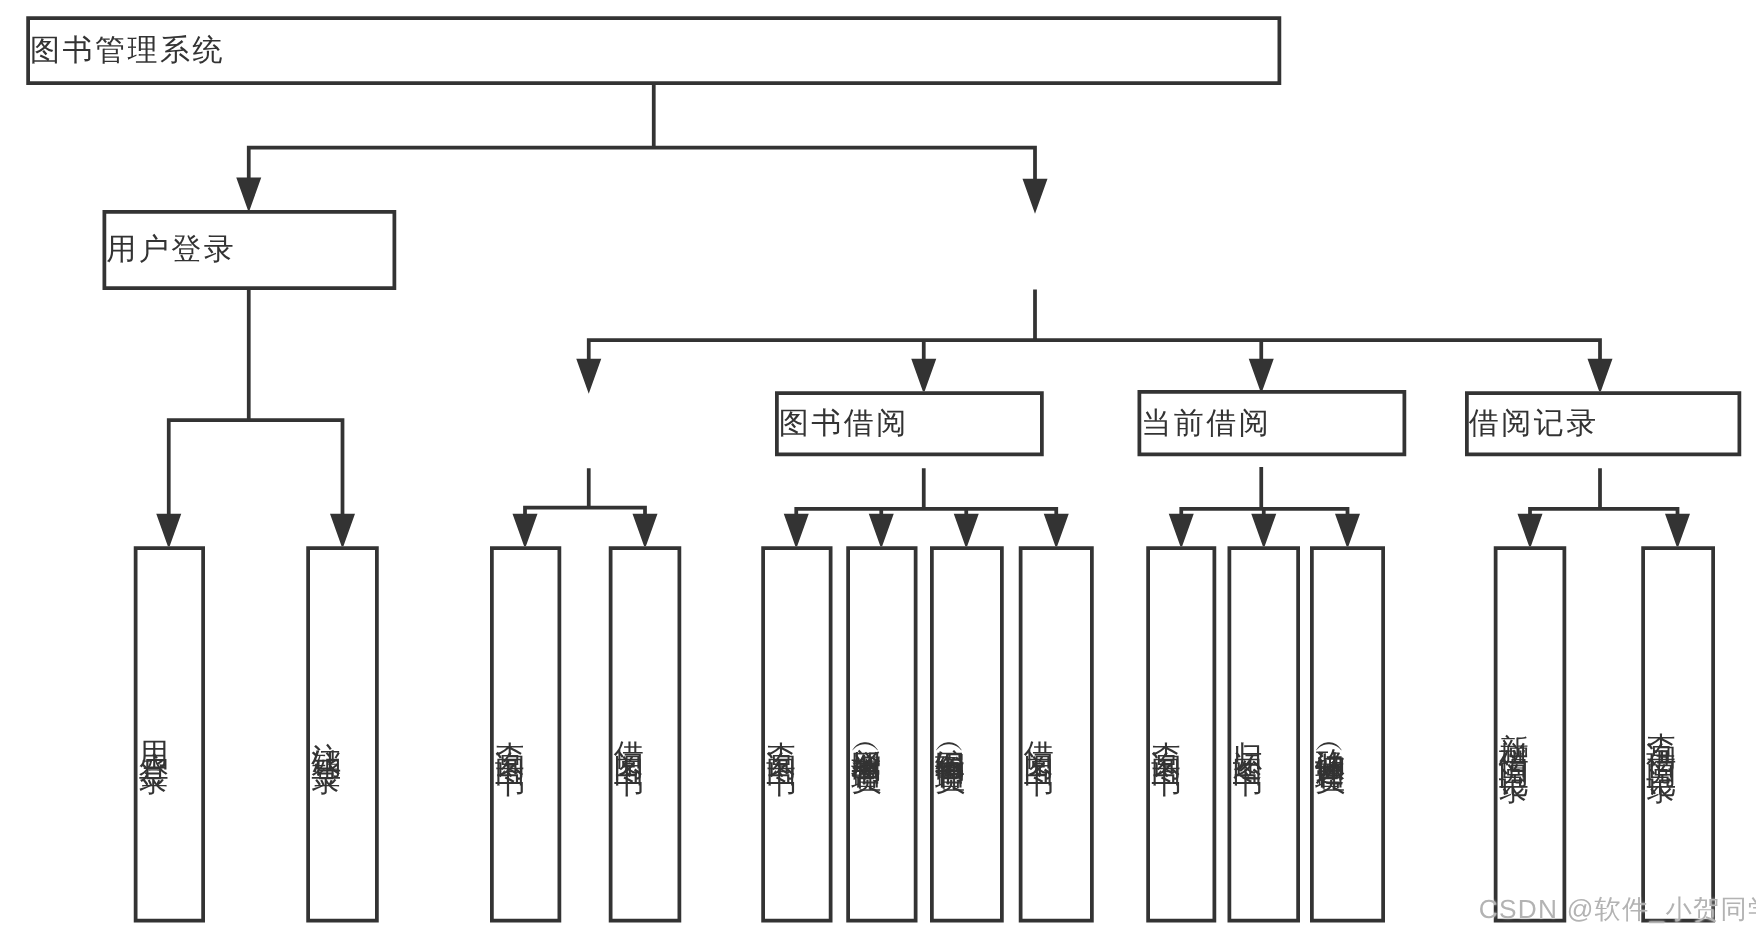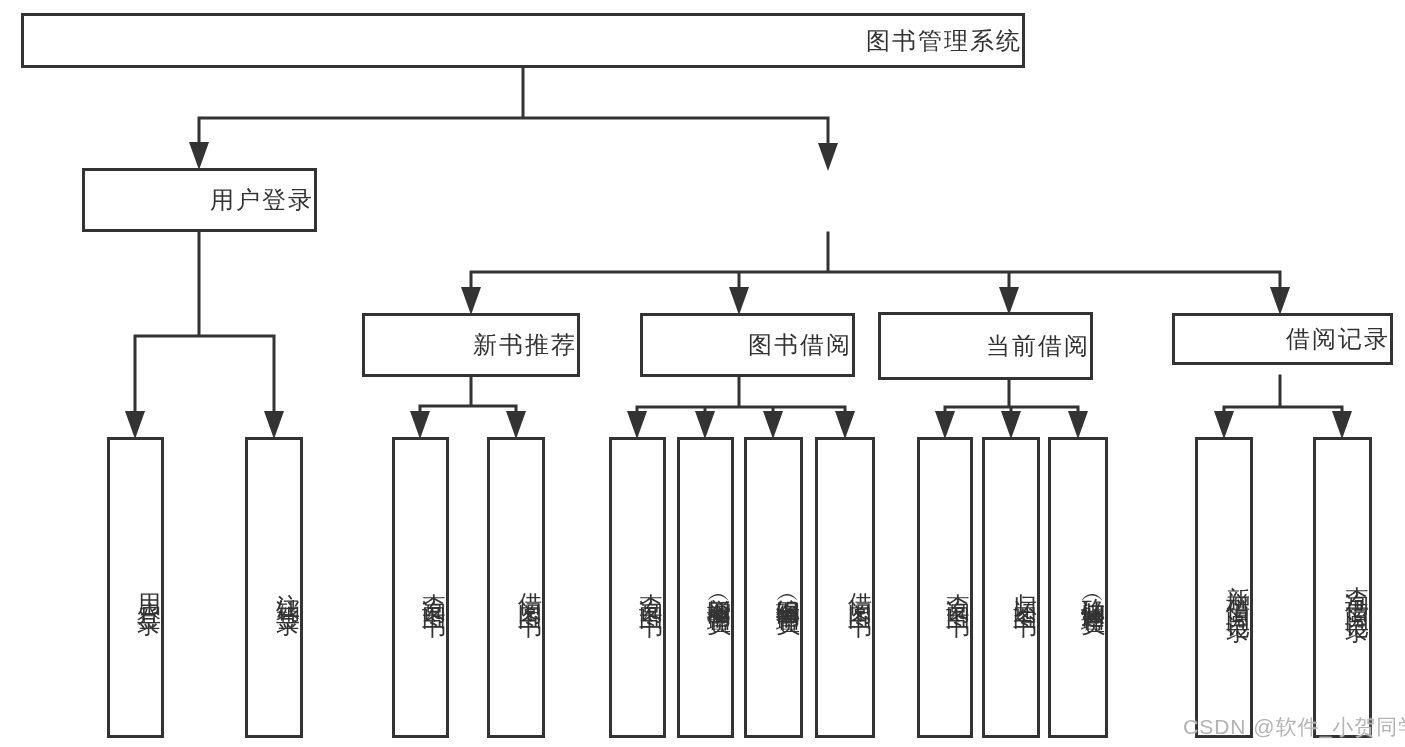--- a/index.html
+++ b/index.html
@@ -21,21 +21,21 @@
     top: 0;
     z-index: 0;
   }
   .box {
     position: absolute;
     box-sizing: border-box;
     border: 3px solid #333333;
     background: #ffffff;
     display: flex;
     align-items: center;
-    justify-content: flex-end;
+    justify-content: flex-start;
     z-index: 1;
   }
   .h-label {
     font-size: 24px;
     color: #333333;
     letter-spacing: 2px;
     white-space: nowrap;
     line-height: 1;
   }
   .v-label {
@@ -108,27 +108,24 @@
   </svg>
 
   <div class="box" style="left:21px;top:13px;width:1004px;height:55px">
     <span class="h-label">图书管理系统</span>
   </div>
 
   <div class="box" style="left:82px;top:168px;width:235px;height:64px">
     <span class="h-label">用户登录</span>
   </div>
 
-  <div class="box" style="left:362px;top:313px;width:218px;height:64px">
-    <span class="h-label">新书推荐</span>
-  </div>
-  <div class="box" style="left:640px;top:313px;width:215px;height:64px">
+  <div class="box" style="left:620px;top:313px;width:215px;height:52px">
     <span class="h-label">图书借阅</span>
   </div>
-  <div class="box" style="left:878px;top:312px;width:215px;height:68px">
+  <div class="box" style="left:910px;top:312px;width:215px;height:53px">
     <span class="h-label">当前借阅</span>
   </div>
   <div class="box" style="left:1172px;top:313px;width:221px;height:52px">
     <span class="h-label">借阅记录</span>
   </div>
 
   <div class="box" style="left:107px;top:437px;width:57px;height:301px">
     <span class="v-label">用户登录</span>
   </div>
   <div class="box" style="left:245px;top:437px;width:58px;height:301px">

